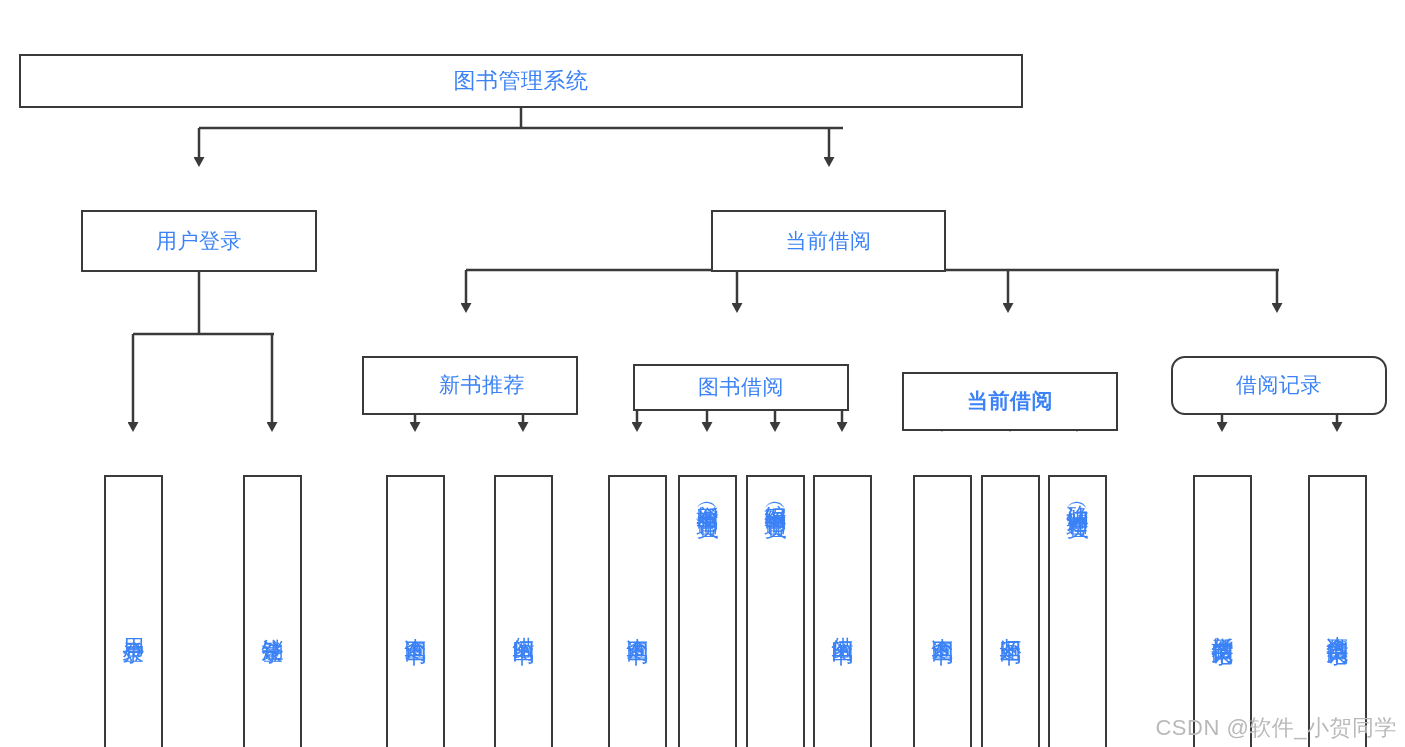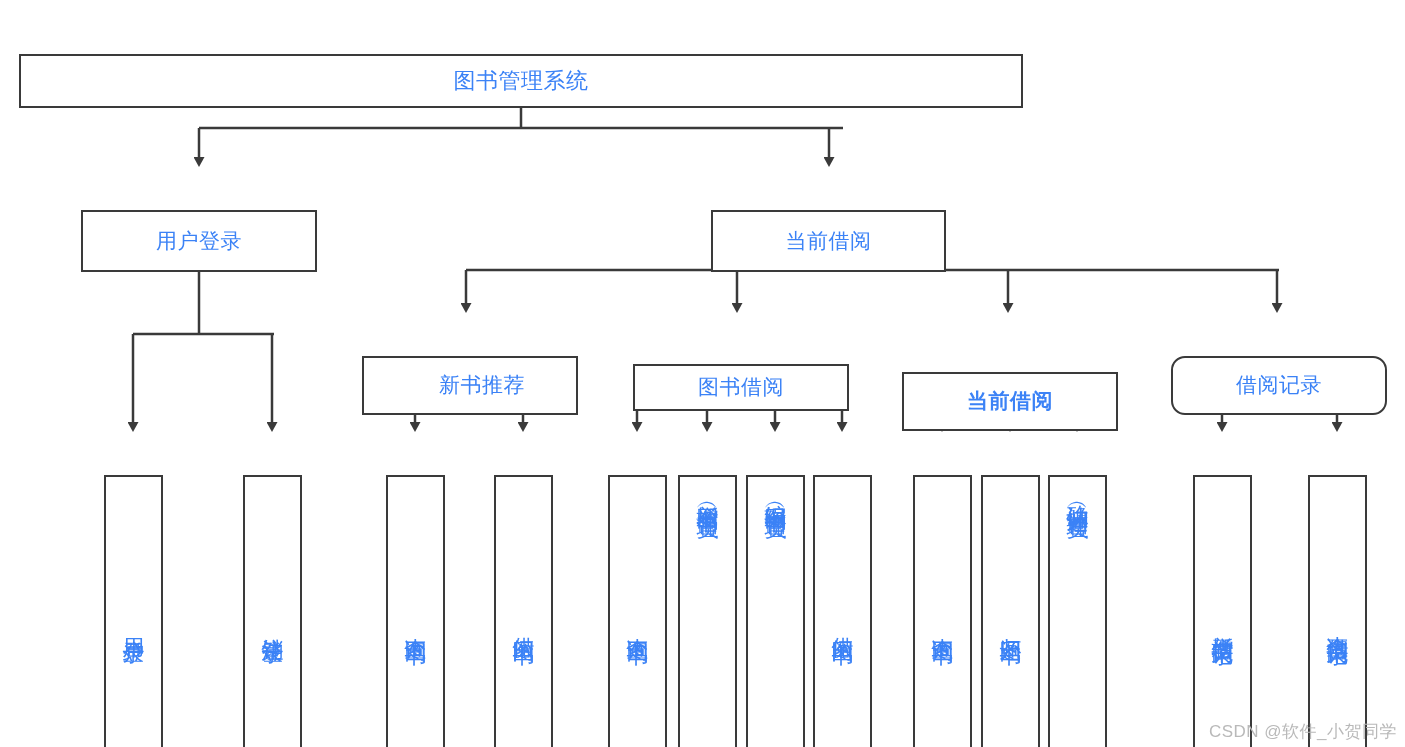--- a/index.html
+++ b/index.html
@@ -63,21 +63,21 @@
     white-space: nowrap;
   }
   .node.vert.tall .lbl {
     align-self: flex-start;
     margin-top: 10px;
   }
   .watermark {
     position: absolute;
     right: 8px;
     bottom: 4px;
-    font-size: 17px;
+    font-size: 22px;
     color: #b9b9b9;
     white-space: nowrap;
     letter-spacing: 0.5px;
   }
 </style>
 </head>
 <body>
 
 <div id="canvas">
 

